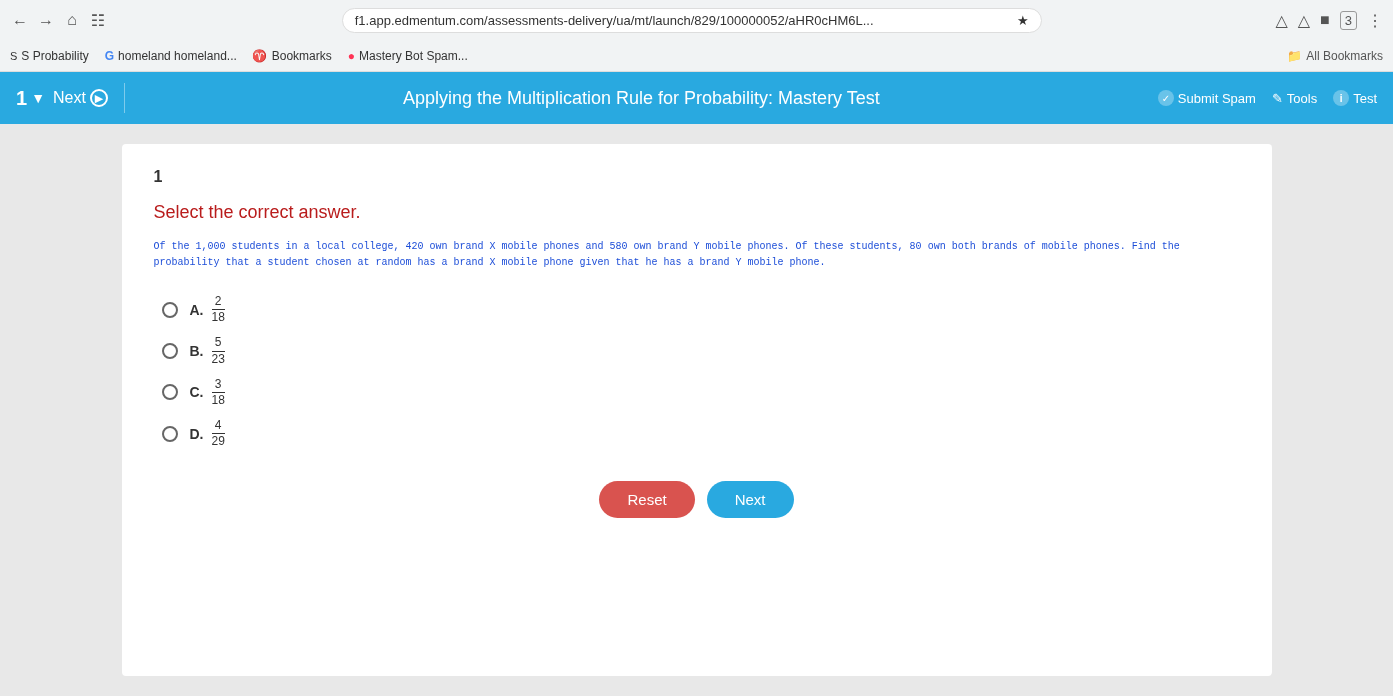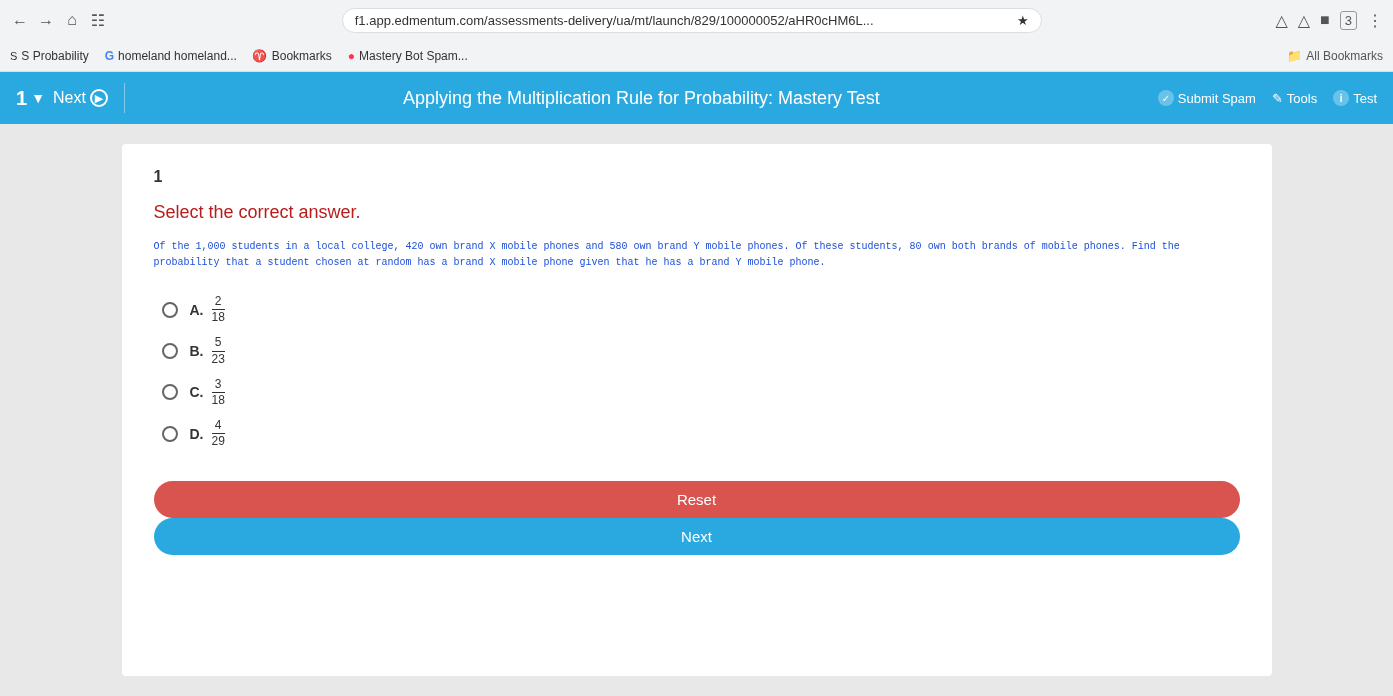--- a/index.html
+++ b/index.html
@@ -242,22 +242,22 @@
       margin: 1px 0;
     }
 
     .frac-top, .frac-bottom {
       font-size: 12px;
     }
 
     .action-buttons {
       display: flex;
       justify-content: center;
+      gap: 12px;
       margin-top: 20px;
-      flex-direction: column;
     }
 
     .reset-button {
       background: #d9534f;
       color: white;
       border: none;
       border-radius: 24px;
       padding: 10px 28px;
       font-size: 15px;
       cursor: pointer;

